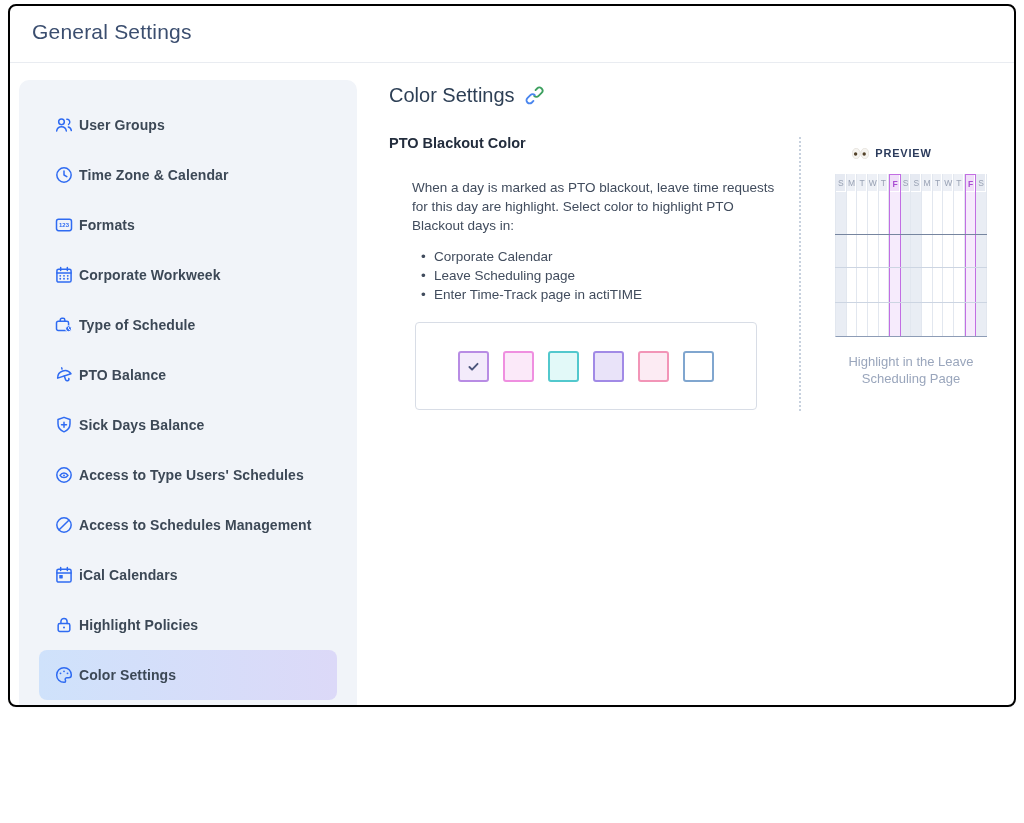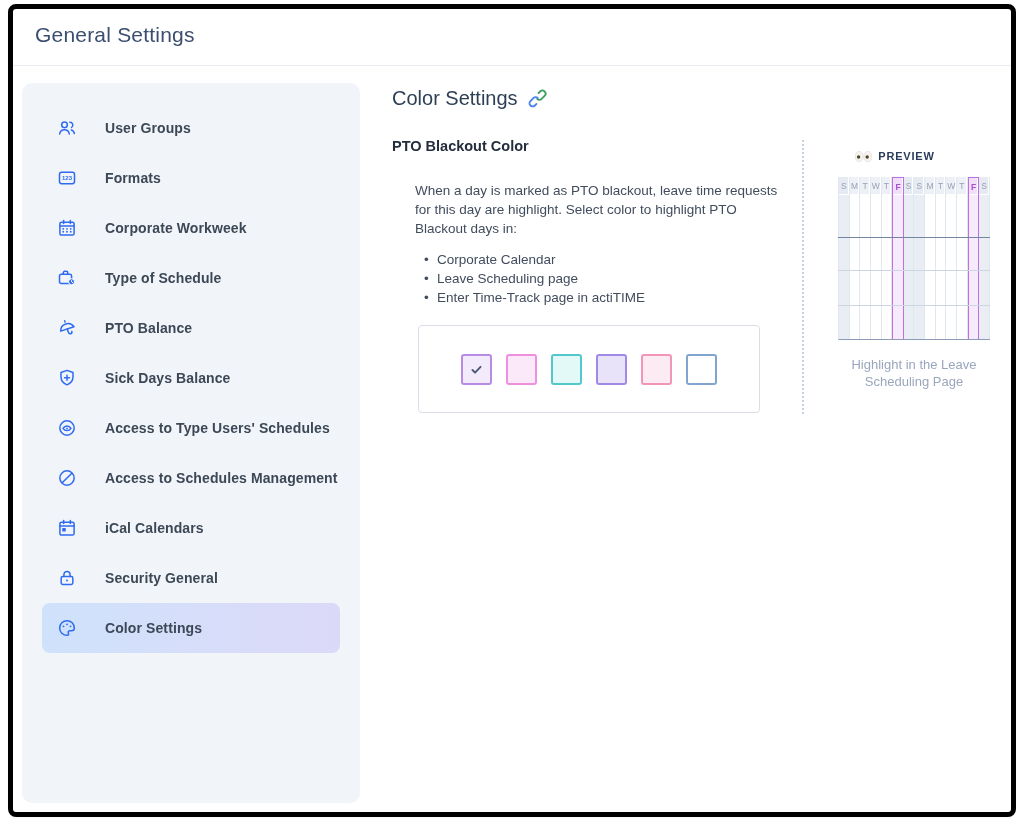--- a/index.html
+++ b/index.html
@@ -1,38 +1,38 @@
 <!DOCTYPE html>
 <html style="--accent: #2f6bf2; --sel-grad-a: #cfe2fb; --sel-grad-b: #dcd9f8; --hl-border: #c26ee3; --hl-fill: #f6ebfc;"><head>
 <meta charset="utf-8">
 <style>
   * { margin:0; padding:0; box-sizing:border-box; }
   html,body { width:1024px; height:823px; background:#ffffff; font-family:"Liberation Sans", sans-serif; }
   .card {
-    position:absolute; left:8px; top:4px; width:1008px; height:813px;
-    background:#ffffff; border:5px solid #000000; border-radius:8px;
+    position:absolute; left:8px; top:4px; width:1008px; height:703px;
+    background:#ffffff; border:2px solid #000000; border-radius:8px;
     box-shadow:0 1px 2px rgba(40,60,90,.04); overflow:hidden;
   }
   .app-title {
     position:absolute; left:22px; top:14px; font-size:21px; color:#3b4e6f; letter-spacing:.2px;
   }
   .header-divider { position:absolute; left:0; top:56px; width:100%; height:1px; background:#e9ecf1; }
 
   
   .sidebar {
     position:absolute; left:9px; top:74px; width:338px; height:720px;
     background:#f1f4f9; border-radius:10px; padding-top:20px;
   }
   .side-item {
     position:relative; height:50px; margin:0 20px; border-radius:8px;
     display:flex; align-items:center; cursor:pointer;
   }
   .side-item .icn { width:20px; height:20px; margin-left:15px; flex:0 0 20px; display:flex; }
   .side-item .icn svg { width:20px; height:20px; }
-  .side-item .lbl { margin-left:28px; font-size:14px; font-weight:700; color:#3c4856; letter-spacing:.1px; }
+  .side-item .lbl { margin-left:5px; font-size:14px; font-weight:700; color:#3c4856; letter-spacing:.1px; }
   .side-item.selected { background:linear-gradient(90deg, var(--sel-grad-a,#cfe2fb), var(--sel-grad-b,#dcd9f8)); }
 
   
   .main-title {
     position:absolute; left:379px; top:78px; font-size:20px; font-weight:500; color:#2d3f55;
     display:flex; align-items:center; gap:9px;
   }
   .main-title .link-icn { display:flex; cursor:pointer; }
   .section-heading { position:absolute; left:379px; top:129px; font-size:14.5px; font-weight:700; color:#232d3d; }
   .desc-block { position:absolute; left:402px; top:172px; width:376px; font-size:13.5px; color:#414c5d; line-height:19px; }
@@ -103,20 +103,29 @@
             <path d="M3.2 19.2c.5-3.4 2.9-5.2 5.8-5.2 2.9 0 5.3 1.8 5.8 5.2"></path>
             <path d="M15.4 5.2a3.4 3.4 0 0 1 2.1 6.2"></path>
             <path d="M17.2 14.3c2 .5 3.3 2 3.6 4.4"></path>
           </svg>
         </span>
         <span class="lbl">User Groups</span>
       </div>
       <div class="side-item">
         <span class="icn">
           <svg viewBox="0 0 24 24" fill="none" stroke="#2f6bf2" stroke-width="1.8" stroke-linecap="round" stroke-linejoin="round">
+            <circle cx="12" cy="12" r="8.6"></circle>
+            <path d="M12 7.2v4.8l3.4 2"></path>
+          </svg>
+        </span>
+        <span class="lbl">Time Zone &amp; Calendar</span>
+      </div>
+      <div class="side-item">
+        <span class="icn">
+          <svg viewBox="0 0 24 24" fill="none" stroke="#2f6bf2" stroke-width="1.8" stroke-linecap="round" stroke-linejoin="round">
             <rect x="3" y="5.2" width="18" height="13.6" rx="2.5"></rect>
             <text x="12" y="14.9" text-anchor="middle" font-size="7.2" font-weight="bold" fill="#2f6bf2" stroke="none" font-family="Liberation Sans, sans-serif">123</text>
           </svg>
         </span>
         <span class="lbl">Formats</span>
       </div>
       <div class="side-item">
         <span class="icn">
           <svg viewBox="0 0 24 24" fill="none" stroke="#2f6bf2" stroke-width="1.8" stroke-linecap="round" stroke-linejoin="round">
             <rect x="3.5" y="5" width="17" height="15.5" rx="2"></rect>
@@ -188,21 +197,21 @@
         <span class="lbl">iCal Calendars</span>
       </div>
       <div class="side-item">
         <span class="icn">
           <svg viewBox="0 0 24 24" fill="none" stroke="#2f6bf2" stroke-width="1.8" stroke-linecap="round" stroke-linejoin="round">
             <rect x="5" y="10.3" width="14" height="9.5" rx="2"></rect>
             <path d="M8.3 10.3V7.8a3.7 3.7 0 0 1 7.4 0v2.5"></path>
             <circle cx="12" cy="15" r="1.2" fill="#2f6bf2" stroke="none"></circle>
           </svg>
         </span>
-        <span class="lbl">Security General</span>
+        <span class="lbl">Highlight Policies</span>
       </div>
       <div class="side-item selected">
         <span class="icn">
           <svg viewBox="0 0 24 24" fill="none" stroke="#2f6bf2" stroke-width="1.8" stroke-linecap="round" stroke-linejoin="round">
             <path d="M12 3.2a8.8 8.8 0 1 0 0 17.6c1.3 0 1.9-.8 1.9-1.7 0-.8-.5-1.3-.5-2 0-1 .8-1.7 1.9-1.7h2.2c2 0 3.3-1.3 3.3-3.3A8.8 8.8 0 0 0 12 3.2z"></path>
             <circle cx="7.8" cy="10" r="1.1" fill="#2f6bf2" stroke="none"></circle>
             <circle cx="12" cy="7.6" r="1.1" fill="#2f6bf2" stroke="none"></circle>
             <circle cx="16.2" cy="10" r="1.1" fill="#2f6bf2" stroke="none"></circle>
           </svg>
         </span>

